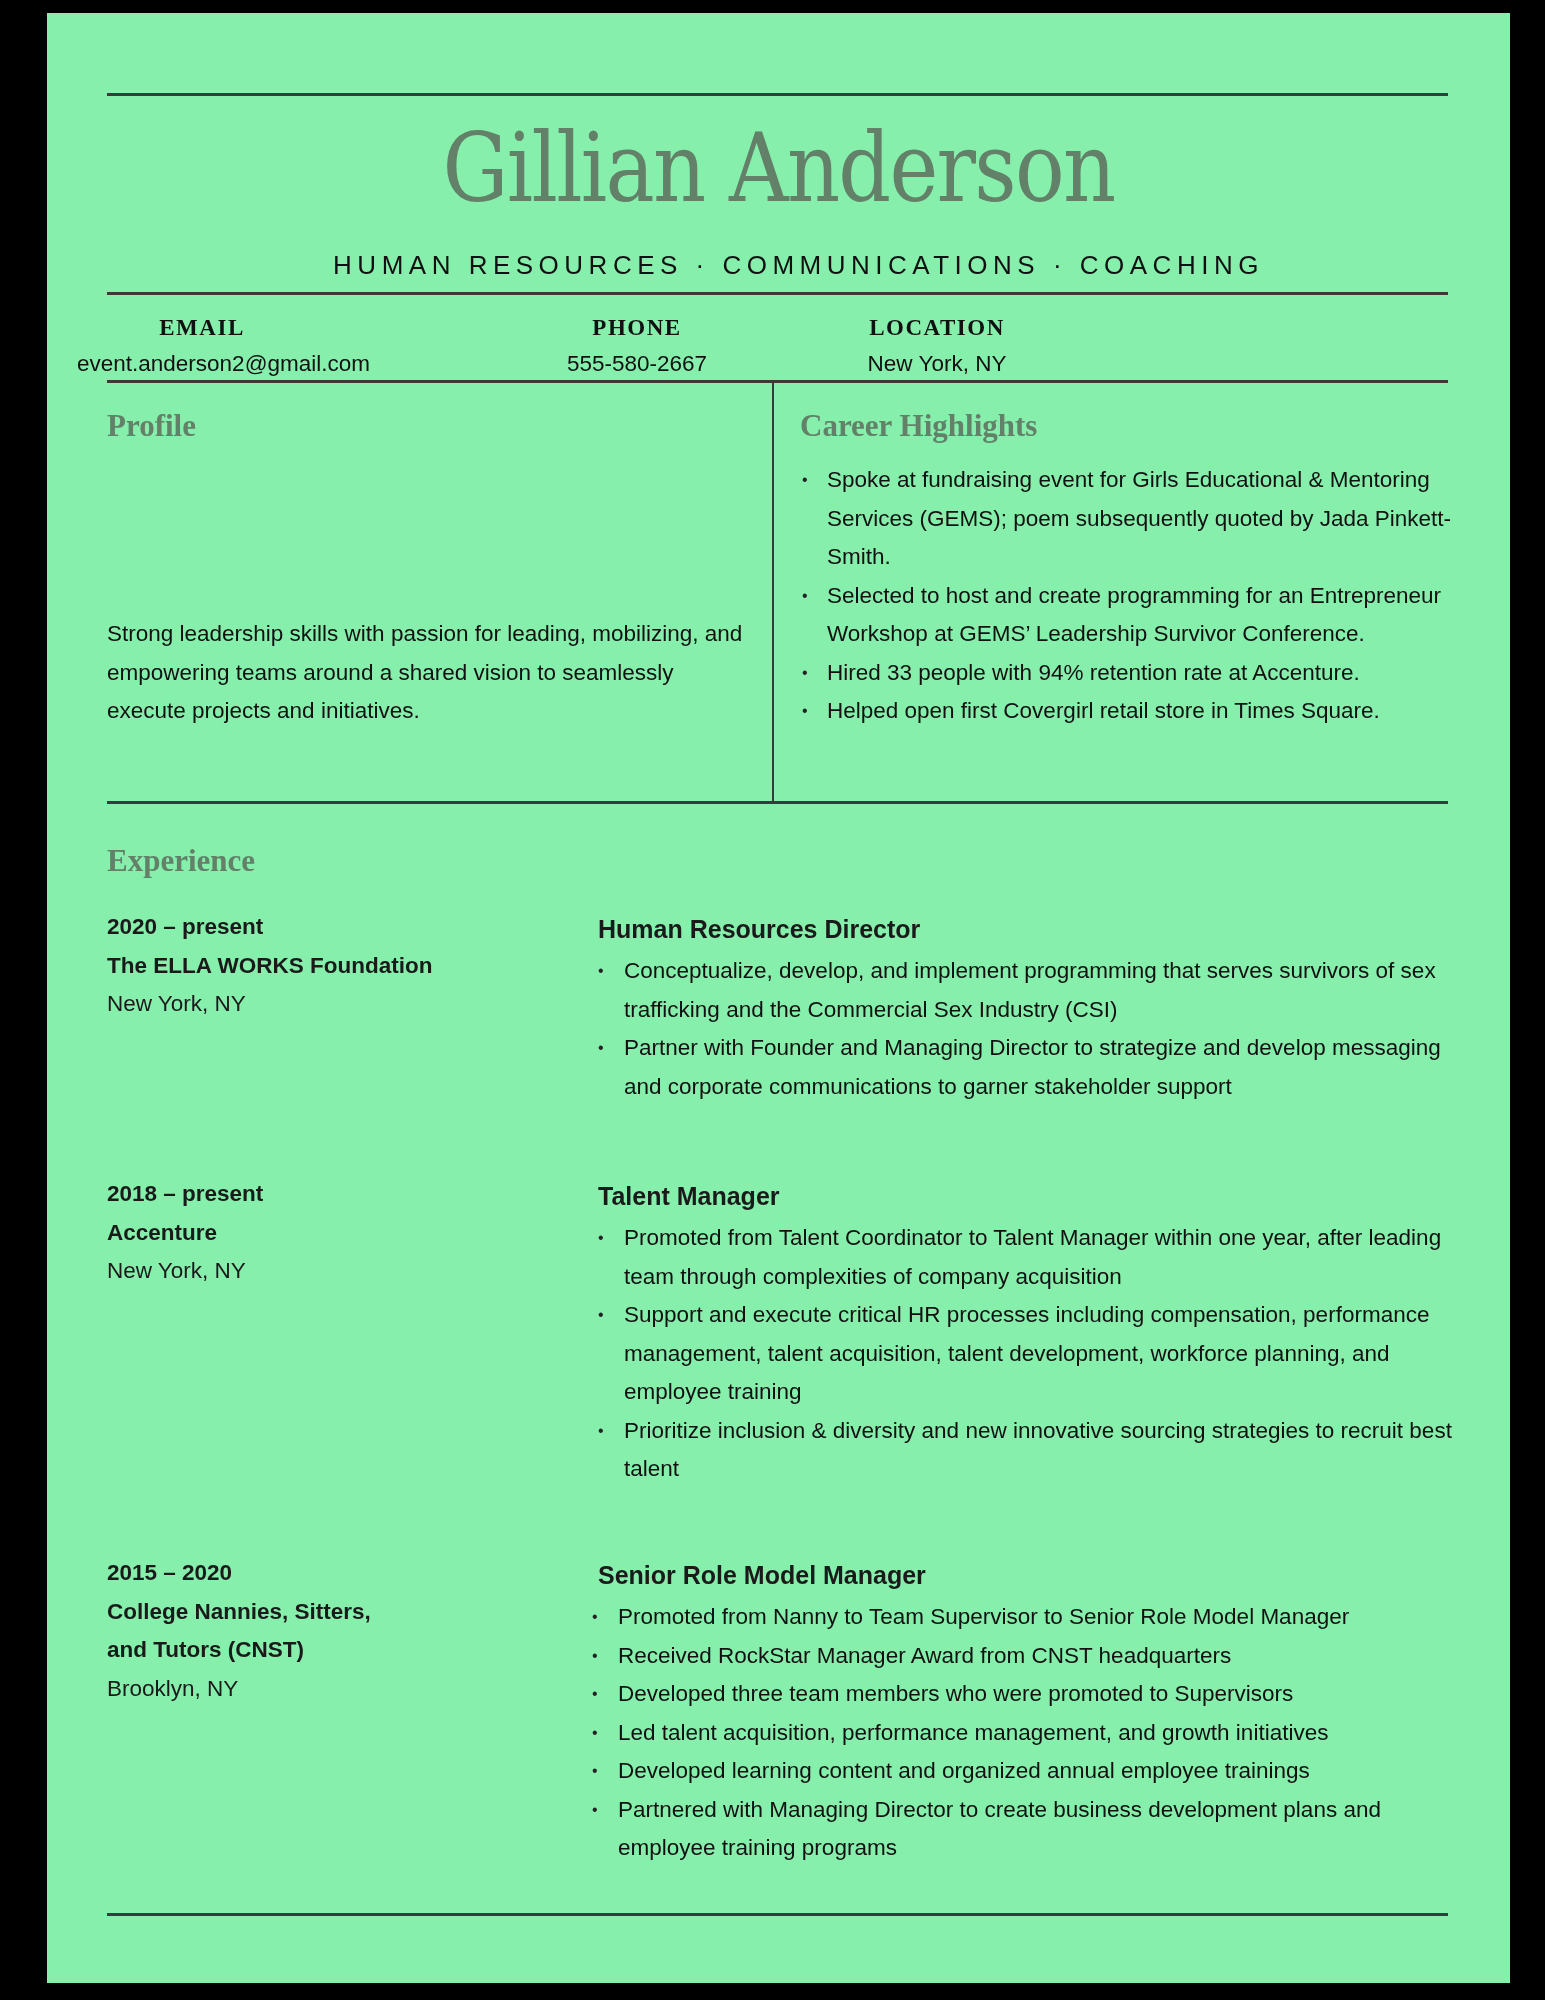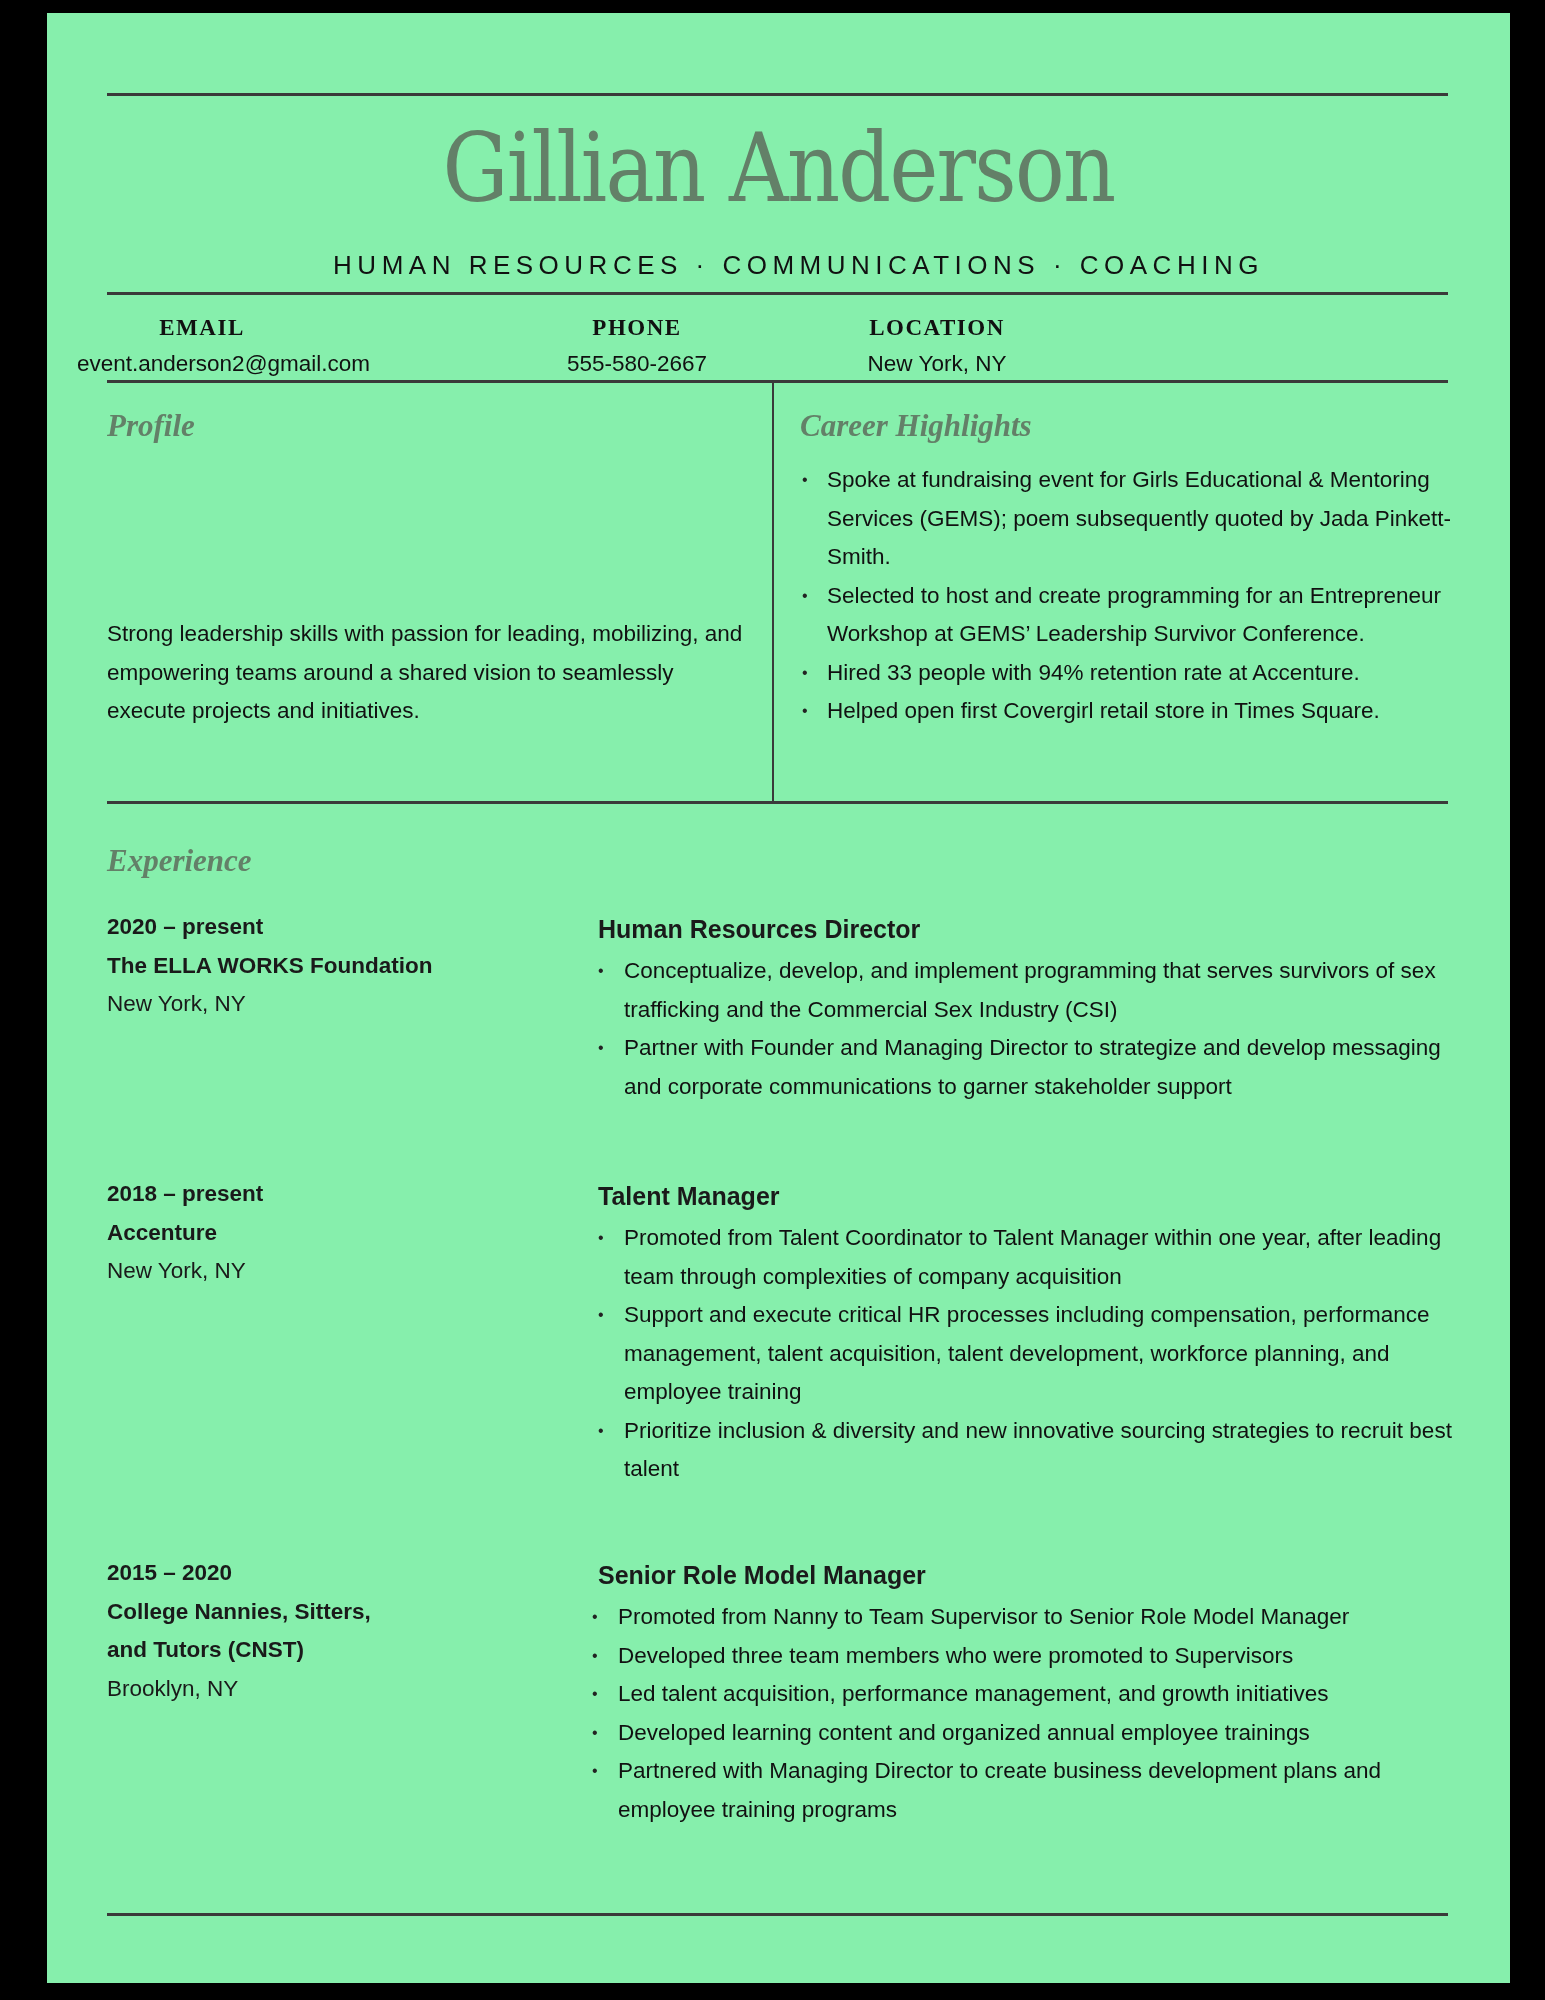--- a/index.html
+++ b/index.html
@@ -21,21 +21,21 @@
     font-size: 26px; letter-spacing: 5.5px; color: #111; line-height: 34px; padding-left: 40px;
   }
   .contact { position: absolute; top: 300px; text-align: center; }
   .contact .lbl {
     font-family: "Liberation Serif", serif; font-weight: bold; font-size: 23px; letter-spacing: 1.5px;
     color: #111; line-height: 30px;
   }
   .contact .val { font-size: 22.5px; line-height: 34px; color: #111; margin-top: 4px; }
   .sec-title {
     position: absolute; font-family: "Liberation Serif", serif; font-weight: bold;
-    font-size: 31px; color: #638068; line-height: 40px; font-style: italic;
+    font-size: 31px; color: #638068; line-height: 40px;
   }
   .body-text { font-size: 22.5px; line-height: 38.5px; color: #111; }
   .para { position: absolute; }
   ul.bul { list-style: none; }
   ul.bul li { position: relative; padding-left: 25px; }
   ul.bul li::before {
     content: "•"; position: absolute; left: 0; top: 0; font-size: 16px; color: #222;
   }
   .job-left { position: absolute; left: 60px; width: 420px; }
   .job-left .date { font-weight: bold; font-size: 22.5px; line-height: 38.5px; }
@@ -118,20 +118,21 @@
   <div class="job-left" style="top:1541px">
     <div class="date">2015 – 2020</div>
     <div class="org">College Nannies, Sitters,</div>
     <div class="org">and Tutors (CNST)</div>
     <div class="loc">Brooklyn, NY</div>
   </div>
   <div class="job-right" style="top:1543px">
     <div class="title">Senior Role Model Manager</div>
     <ul class="bul body-text" style="margin-left:-6px">
       <li>Promoted from Nanny to Team Supervisor to Senior Role Model Manager</li>
+      <li>Received RockStar Manager Award from CNST headquarters</li>
       <li>Developed three team members who were promoted to Supervisors</li>
       <li>Led talent acquisition, performance management, and growth initiatives</li>
       <li>Developed learning content and organized annual employee trainings</li>
       <li>Partnered with Managing Director to create business development plans and employee training programs</li>
     </ul>
   </div>
 
   <div class="rule" style="top:1900px"></div>
 </div>
 

